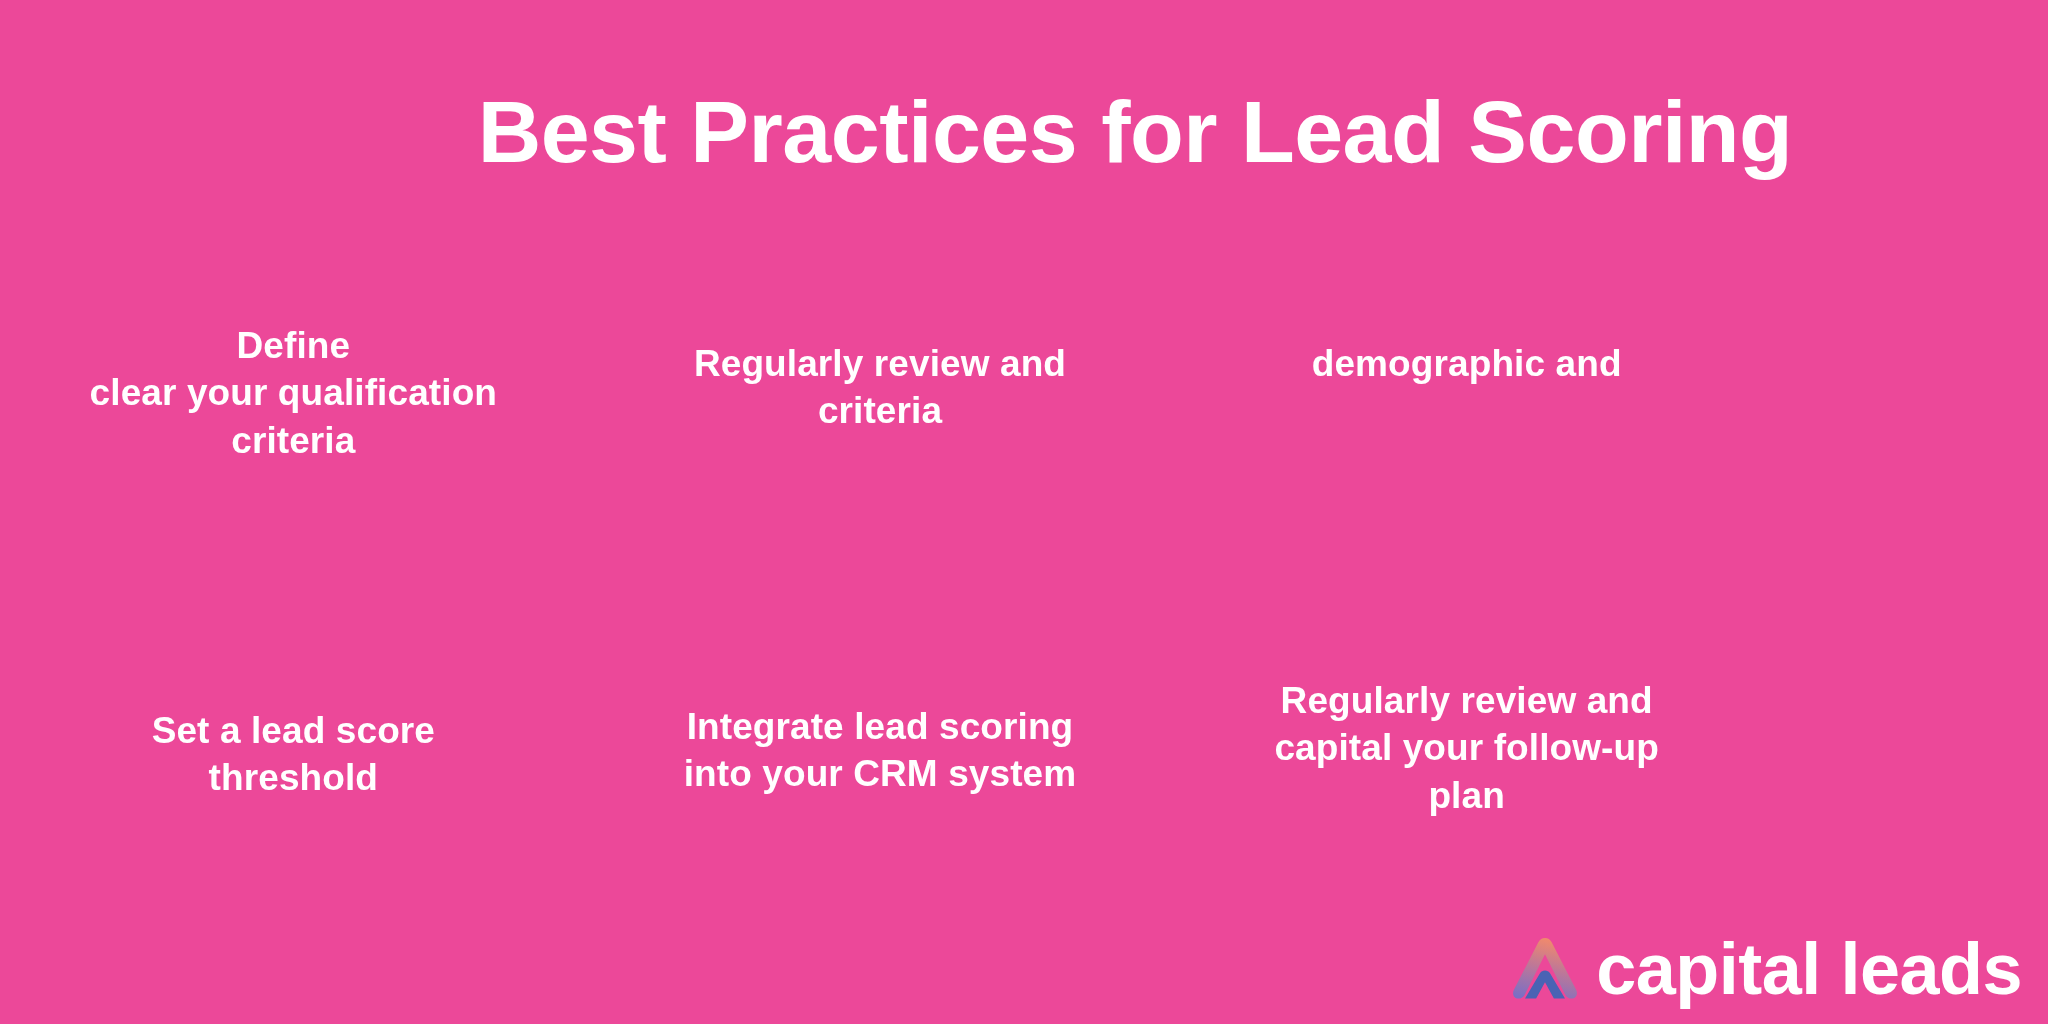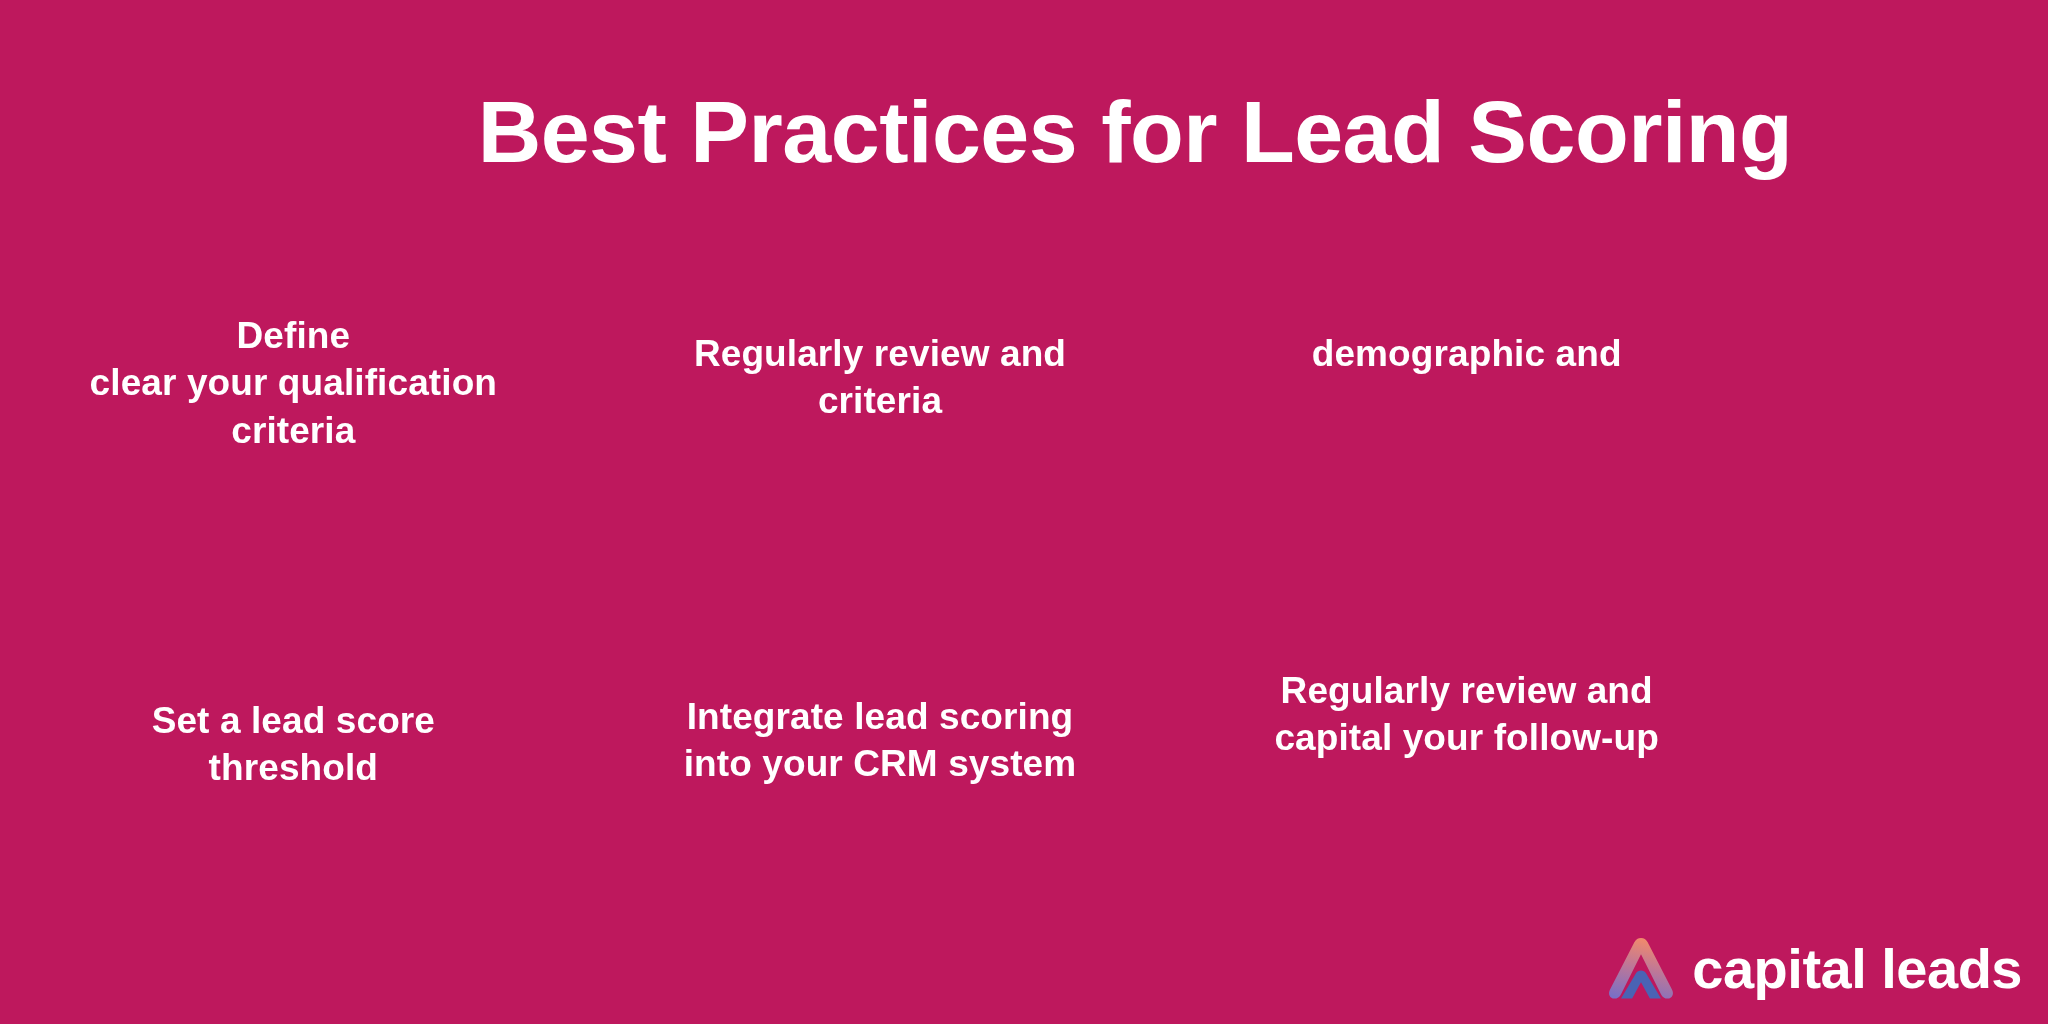--- a/index.html
+++ b/index.html
@@ -15,21 +15,21 @@
     background:#4d376b;
     font-family:"Liberation Sans", sans-serif;
     color:#ffffff;
     -webkit-font-smoothing:antialiased;
   }
 
   #slide {
     position:relative;
     width:2048px;
     height:1024px;
-    background:#be185d;
+    background:#ec4899;
   }
 
   
   .title-wrap {
     position:absolute;
     top:88px;
     left:0;
     width:2048px;
     padding-right:78px;
     text-align:center;
@@ -41,21 +41,21 @@
     line-height:1.0;
     font-weight:700;
     letter-spacing:-0.5px;
     color:#ffffff;
     white-space:nowrap;
   }
 
   
   .grid {
     position:absolute;
-    top:330px;
+    top:340px;
     left:0;
     width:1760px;
     height:590px;
     display:grid;
     grid-template-columns:repeat(3, 1fr);
     grid-template-rows:repeat(2, 1fr);
     column-gap:0px;
     row-gap:0px;
   }
 
@@ -94,21 +94,21 @@
     display:flex;
     align-items:center;
     gap:14px;
   }
   .logo-mark {
     width:74px;
     height:74px;
     display:block;
   }
   .logo-text {
-    font-size:56px;
+    font-size:72px;
     font-weight:700;
     line-height:1;
     color:#ffffff;
     letter-spacing:-0.5px;
     white-space:nowrap;
   }
 </style>
 </head>
 <body>
 
@@ -152,20 +152,21 @@
       <div class="practice">
         <span class="ln">Integrate lead scoring</span>
         <span class="ln">into your CRM system</span>
       </div>
     </div>
 
     <div class="cell cell-5 row2">
       <div class="practice">
         <span class="ln">Regularly review and</span>
         <span class="ln">capital your follow-up</span>
+        <span class="ln">plan</span>
       </div>
     </div>
 
   </div>
 
   <div class="logo">
     <svg class="logo-mark" viewBox="0 0 100 100">
       <defs>
         <linearGradient id="markGrad" x1="0.5" y1="0" x2="0.25" y2="1">
           <stop offset="0%" stop-color="#f18a6c"></stop>

